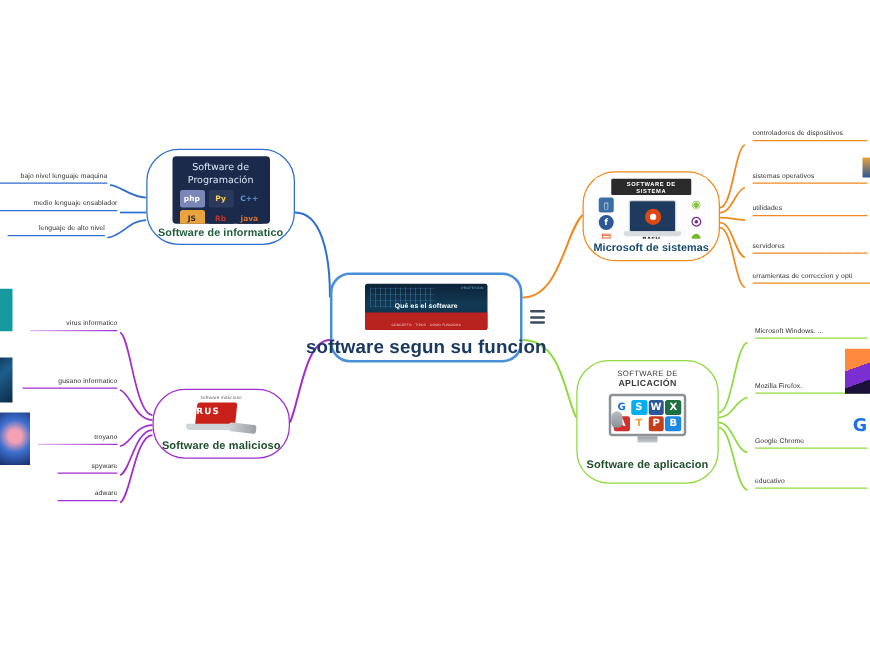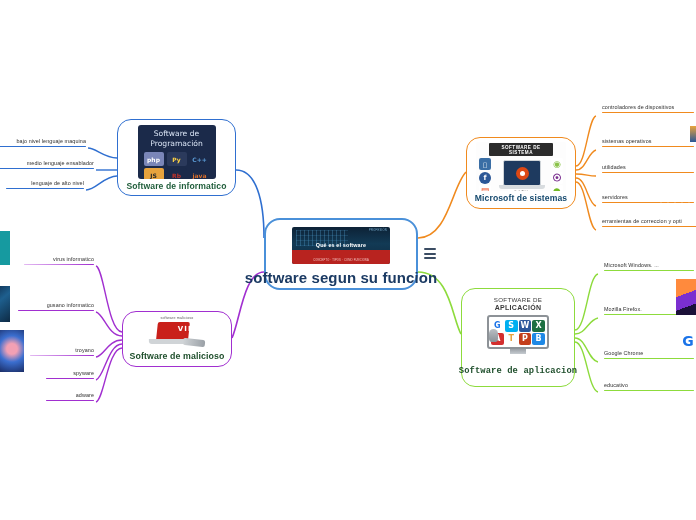--- a/index.html
+++ b/index.html
@@ -12,21 +12,21 @@
     font-family: "Liberation Sans", sans-serif;
     -webkit-font-smoothing: antialiased;
   }
   #canvas { position: absolute; inset: 0; width: 696px; height: 520px; }
   #edges { position: absolute; inset: 0; width: 696px; height: 520px; pointer-events: none; }
 
   
   .node {
     position: absolute;
     box-sizing: border-box;
-    border-radius: 14px;
+    border-radius: 26px;
     background: #ffffff;
     display: flex;
     flex-direction: column;
     align-items: center;
     justify-content: flex-start;
   }
   .node-title {
     font-weight: bold;
     letter-spacing: .1px;
     text-align: center;
@@ -100,21 +100,21 @@
     border: 1.6px solid #f08a1e; padding-top: 4px;
   }
   #node-sist .thumb { width: 90px; height: 49px; background: #fdfdfd; border-radius: 2px; }
   #node-sist .node-title { font-size: 8.6px; color: #15496e; margin-top: 2px; }
 
   #node-app {
     left: 461px; top: 288px; width: 114px; height: 99px;
     border: 1.6px solid #8ddb3c; padding-top: 6px;
   }
   #node-app .thumb { width: 92px; height: 70px; background: #ffffff; }
-  #node-app .node-title { font-size: 8.8px; color: #1f4f2c; margin-top: 1px; font-family: Liberation Mono, monospace; }
+  #node-app .node-title { font-size: 8.8px; color: #1f4f2c; margin-top: 1px; }
 
   #node-mal {
     left: 122px; top: 311px; width: 110px; height: 56px;
     border: 1.6px solid #a12fd0; padding-top: 4px;
   }
   #node-mal .thumb { width: 70px; height: 34px; background: #ffffff; }
   #node-mal .node-title { font-size: 8.8px; color: #1f4f2c; margin-top: 1px; }
 
   
   .prog-head {
@@ -227,21 +227,21 @@
     background: #c9201a; border-radius: 2px 2px 0 0;
     transform: skewX(-6deg);
   }
   .mal-laptop::after {
     content: ""; position: absolute; left: -7px; bottom: -4px;
     width: 46px; height: 5px; background: #d0d4d7; border-radius: 0 0 3px 3px;
     transform: skewX(6deg);
   }
   .mal-glyph {
     position: absolute; left: 0; right: 0; top: 4px;
-    text-align: right; color: #ffffff; font-size: 7px; font-weight: bold;
+    text-align: left; color: #ffffff; font-size: 7px; font-weight: bold;
     font-family: "DejaVu Sans", sans-serif; letter-spacing: 1px;
   }
   .mal-tail {
     position: absolute; right: 2px; bottom: 1px; width: 22px; height: 7px;
     background: linear-gradient(90deg,#cfd3d6,#9aa0a6); border-radius: 2px;
     transform: rotate(6deg);
   }
 
   
   .leaf {

